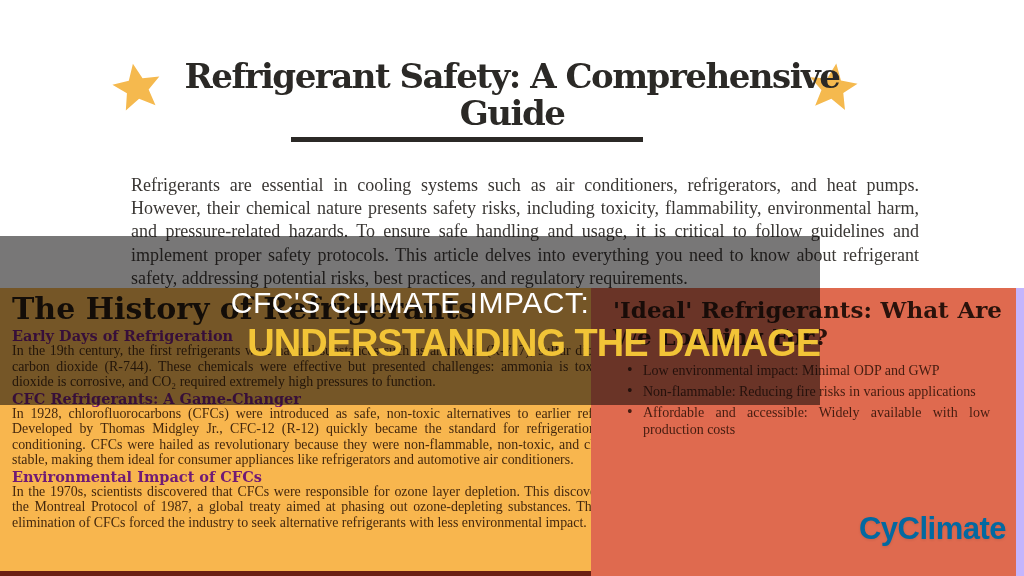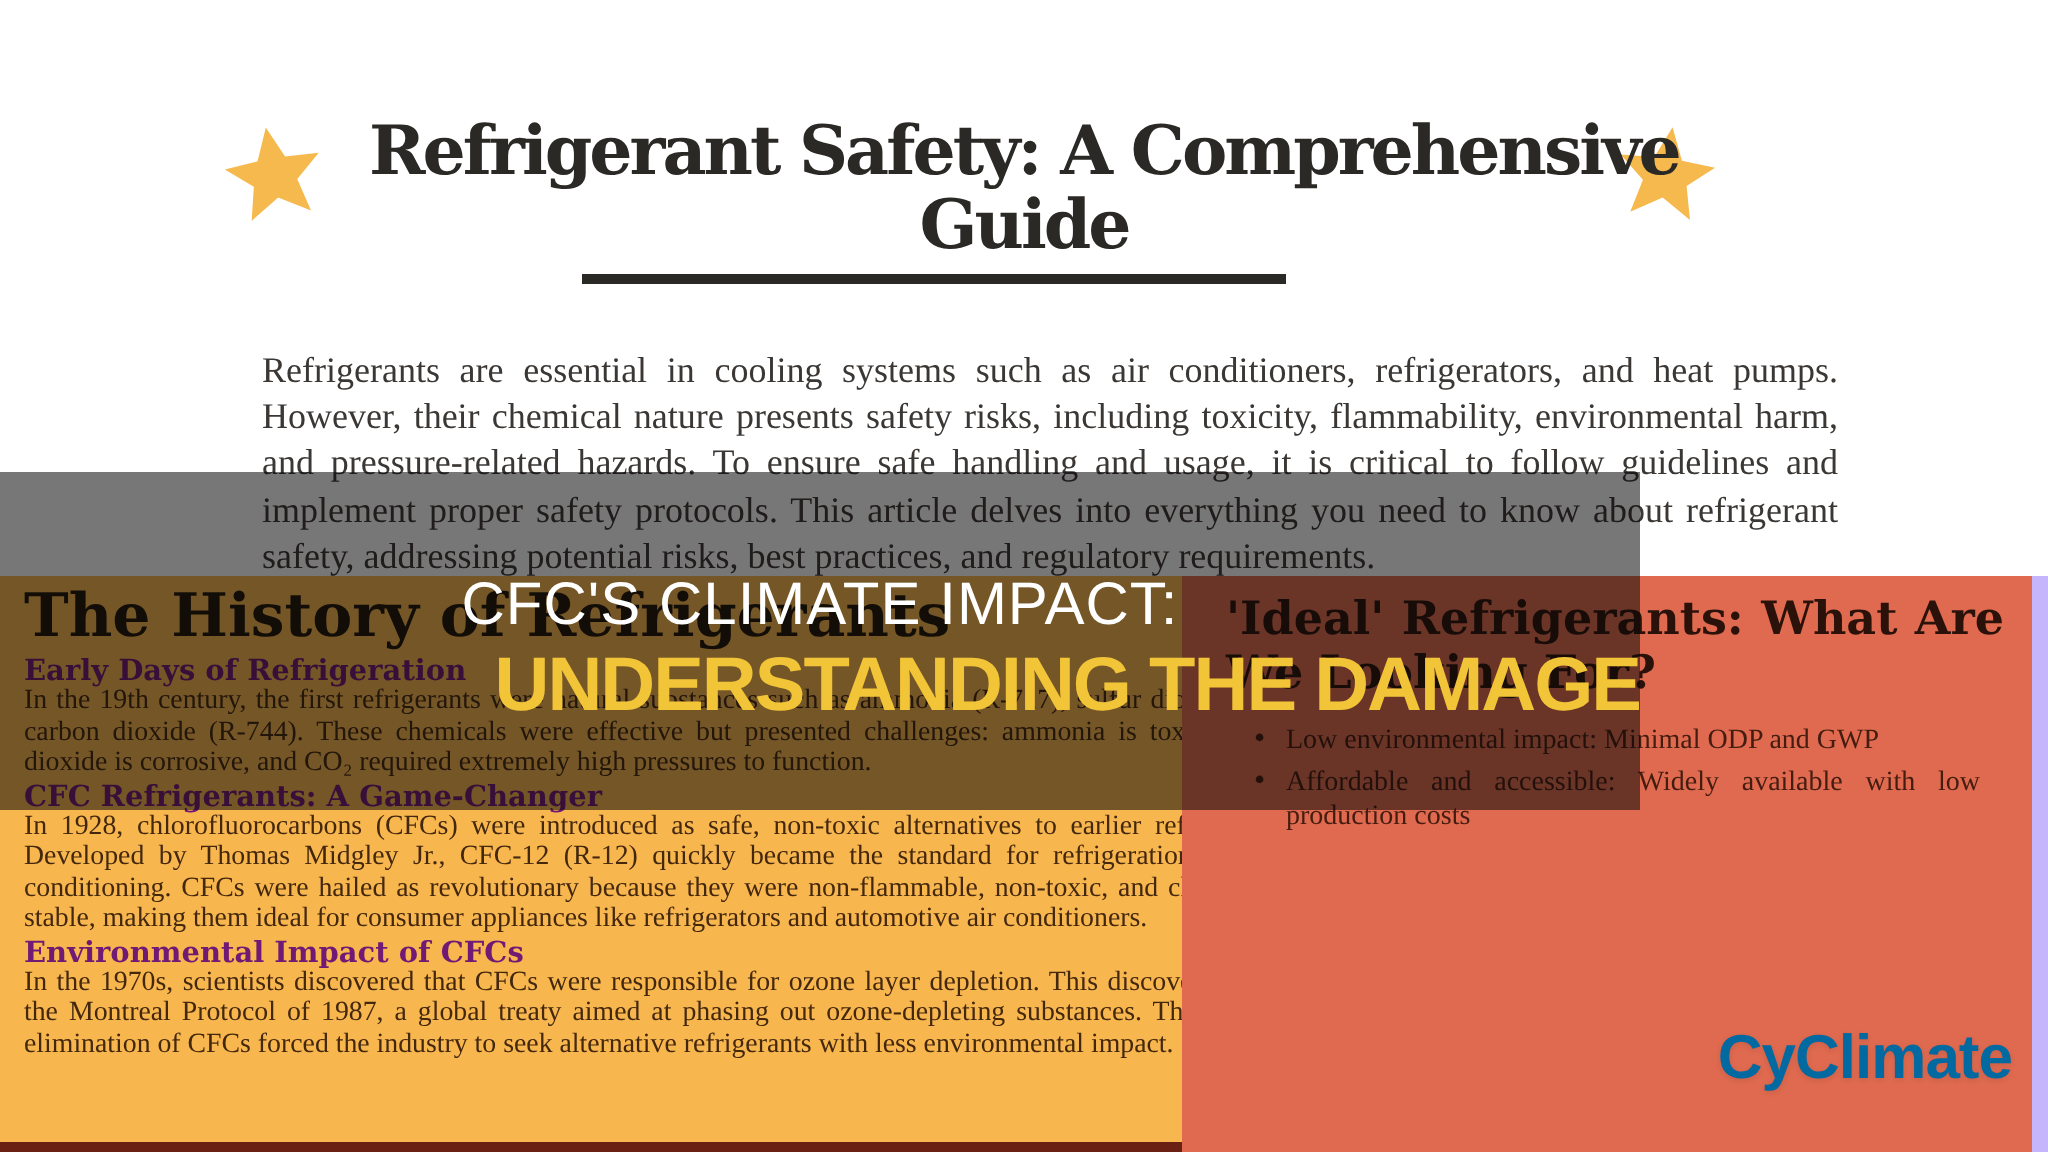--- a/index.html
+++ b/index.html
@@ -93,20 +93,21 @@
   <p>In 1928, chlorofluorocarbons (CFCs) were introduced as safe, non-toxic alternatives to earlier refrigerants. Developed by Thomas Midgley Jr., CFC-12 (R-12) quickly became the standard for refrigeration and air conditioning. CFCs were hailed as revolutionary because they were non-flammable, non-toxic, and chemically stable, making them ideal for consumer appliances like refrigerators and automotive air conditioners.</p>
 
   <h3>Environmental Impact of CFCs</h3>
   <p>In the 1970s, scientists discovered that CFCs were responsible for ozone layer depletion. This discovery led to the Montreal Protocol of 1987, a global treaty aimed at phasing out ozone-depleting substances. The gradual elimination of CFCs forced the industry to seek alternative refrigerants with less environmental impact.</p>
 </div>
 
 <div class="panel panel-right">
   <h2>'Ideal' Refrigerants: What Are We Looking For?</h2>
   <ul>
     <li>Low environmental impact: Minimal ODP and GWP</li>
+    <li>Non-flammable: Reducing fire risks in various applications</li>
     <li>Affordable and accessible: Widely available with low production costs</li>
   </ul>
 </div>
 
 <div class="bottom-strip"></div>
 
 <div class="overlay">
   <div class="banner-line1">CFC'S CLIMATE IMPACT:</div>
   <div class="banner-line2">UNDERSTANDING THE DAMAGE</div>
 </div>

